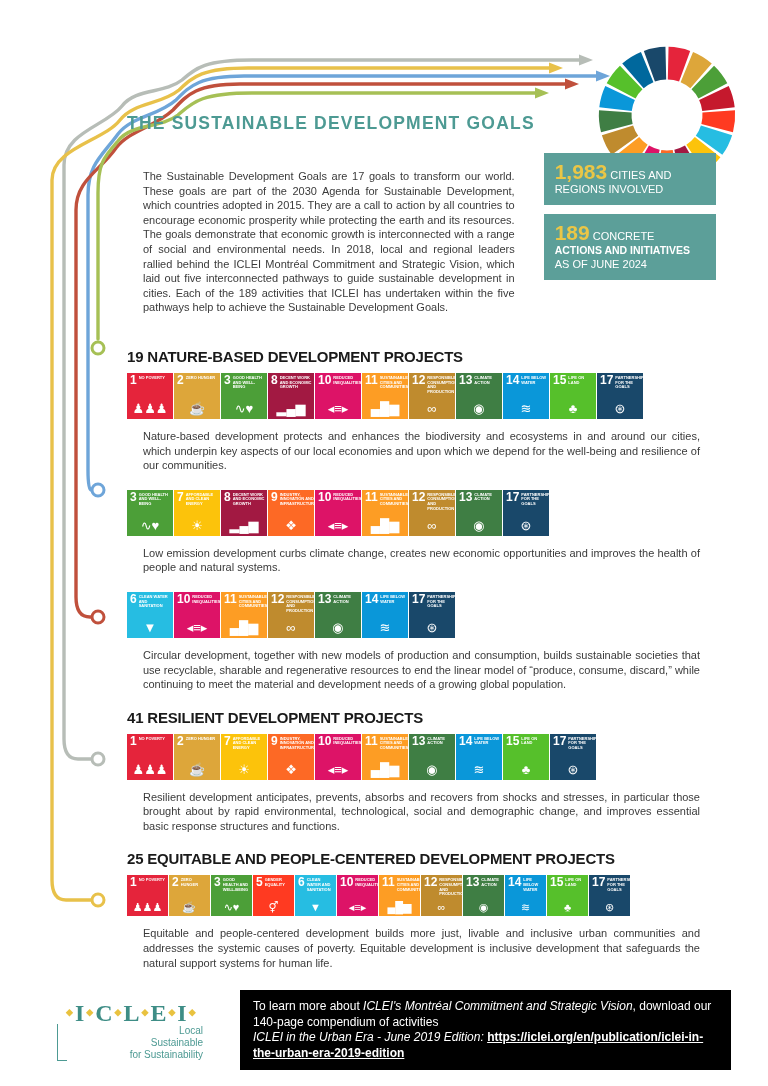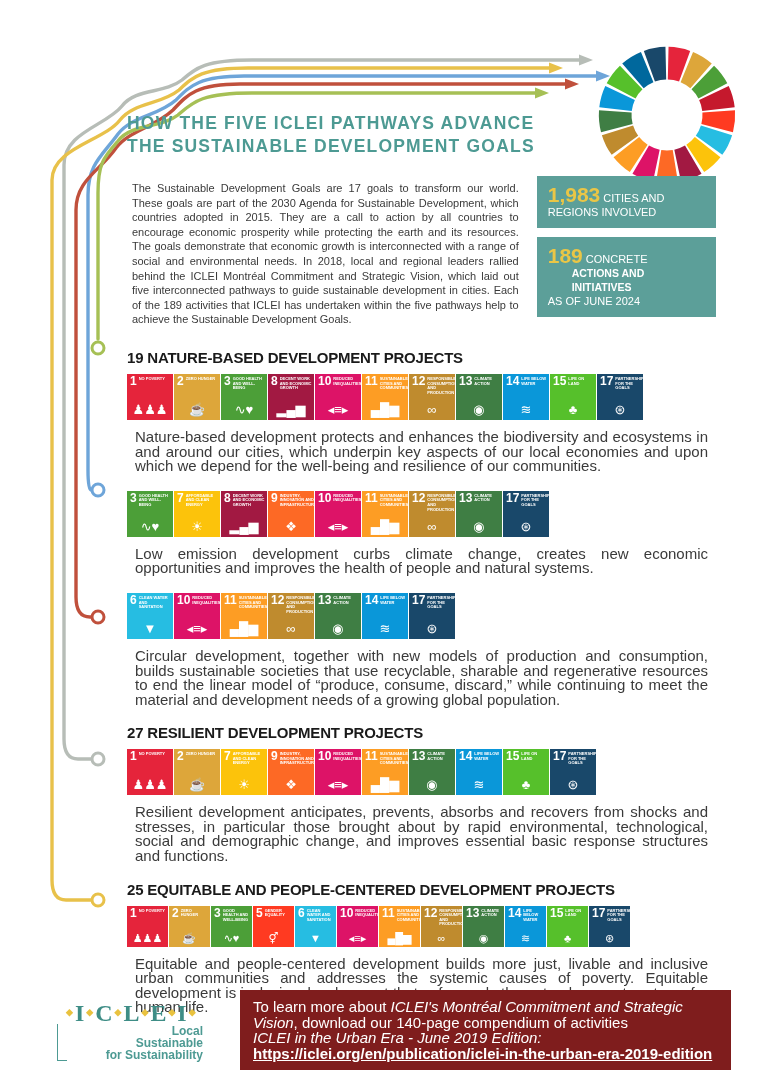--- a/index.html
+++ b/index.html
@@ -5,43 +5,43 @@
   html,body{margin:0;padding:0;}
   body{
     width:768px;height:1086px;position:relative;background:#ffffff;
     font-family:"Liberation Sans", sans-serif;color:#333;overflow:hidden;
   }
   #decor{position:absolute;left:0;top:0;width:768px;height:1086px;pointer-events:none;}
   #wheel{position:absolute;left:596px;top:44px;width:142px;height:142px;}
   .content{position:absolute;left:127px;top:112px;width:589px;z-index:2;}
   h1{margin:0;font-size:17.5px;line-height:23px;letter-spacing:1.2px;color:#4d9a93;font-weight:bold;}
   .intro-row{display:flex;gap:13px;margin-top:18px;align-items:flex-start;}
-  .intro-text{width:399px;font-size:11px;line-height:14.6px;text-align:justify;color:#3a3a3a;margin:5px;}
+  .intro-text{width:399px;font-size:11px;line-height:14.6px;text-align:justify;color:#3a3a3a;margin:16px;}
   .stats-col{width:185px;display:flex;flex-direction:column;gap:9px;}
   .stat-box{background:#5c9f99;color:#fff;padding:9px 11px;font-size:11px;line-height:14px;}
   .stat-num{color:#eac646;font-size:21px;font-weight:bold;line-height:20px;margin-right:3px;}
-  .stat-bold{font-weight:bold;display:block;font-size:10.5px;margin-left:24px;}
+  .stat-bold{font-weight:bold;display:block;font-size:10.5px;}
   .section{margin-top:17px;}
   .section h2{margin:4px 0 7px;font-size:15px;line-height:18px;color:#1a1a1a;font-weight:bold;letter-spacing:-0.2px;}
   .tiles{display:flex;gap:1px;}
   .tile{width:46px;height:46px;flex:none;color:#fff;position:relative;overflow:hidden;}
   .tiles.small .tile{width:41px;height:41px;}
   .tile-head{display:flex;padding:2px 2px 0 3px;}
   .tile-num{font-size:12px;font-weight:bold;line-height:11px;}
   .tile-title{font-size:4px;font-weight:bold;line-height:4.6px;margin:1px 0 0 2px;text-transform:uppercase;letter-spacing:0;}
   .tile-icon{position:absolute;left:0;right:0;bottom:3px;text-align:center;font-size:13px;line-height:14px;}
   .tiles.small .tile-icon{font-size:11px;bottom:2px;}
-  .section p{margin:10px 8px 0;font-size:15px;line-height:14.6px;text-align:justify;color:#3a3a3a;}
+  .section p{margin:10px 16px 0;font-size:11px;line-height:14.6px;text-align:justify;color:#3a3a3a;}
   .footer{position:absolute;left:55px;top:990px;width:676px;display:flex;z-index:2;align-items:center;}
   .logo{width:175px;position:relative;padding-left:10px;}
   .logo-line{font-family:"Liberation Serif", serif;font-weight:bold;font-size:24px;color:#3e8d86;letter-spacing:1px;white-space:nowrap;}
   .logo-dot{color:#e9c23f;font-size:9px;vertical-align:6px;margin:0 1px;}
-  .logo-tagline{color:#4d9a93;font-size:12px;line-height:12px;text-align:right;width:138px;margin-top:-2px;font-weight:bold;}
+  .logo-tagline{color:#4d9a93;font-size:10px;line-height:12px;text-align:right;width:138px;margin-top:-2px;}
   .logo-bracket{position:absolute;left:2px;top:24px;width:9px;height:36px;border-left:1.5px solid #4d9a93;border-bottom:1.5px solid #4d9a93;}
-  .footer-bar{flex:1;background:#7f1d1d;color:#fff;padding:9px 13px;font-size:15px;line-height:15.5px;}
+  .footer-bar{flex:1;background:#000000;color:#fff;padding:9px 13px;font-size:12px;line-height:15.5px;}
   .footer-bar .it{font-style:italic;}
   .footer-link{color:#fff;font-weight:bold;text-decoration:underline;}
 </style>
 </head>
 <body>
 
 <svg id="decor" viewBox="0 0 768 1086">
     <path d="M 580 60 H 252 C 205 60 196 68 182 80 C 164 94 136 88 122 106 C 106 126 64 132 64 165 L 64 739 Q 64 759 78 759 L 91.5 759" fill="none" stroke="#b7bdb7" stroke-width="3.4" stroke-linecap="round" stroke-linejoin="round"></path>
     <polygon points="593,60 579,54.5 579,65.5" fill="#b7bdb7"></polygon>
     <circle cx="98" cy="759" r="6" fill="#fff" stroke="#b7bdb7" stroke-width="3"></circle>
@@ -74,21 +74,20 @@
     <path d="M -38.95123190897566 28.049982758875203 A 48 48 0 0 1 -45.85773094448575 14.179862926811168 L -23.884234866919662 7.385345274380817 A 25 25 0 0 0 -20.28709995259149 14.609366020247503 Z" fill="#BF8B2E"></path>
     <path d="M -46.45376456454561 12.08502204308155 A 48 48 0 0 1 -47.88341791921645 -3.3433947379364266 L -24.939280166258566 -1.7413514260085554 A 25 25 0 0 0 -24.19466904403417 6.294282314104974 Z" fill="#3F7E44"></path>
     <path d="M -47.68245890647816 -5.512087865049136 A 48 48 0 0 1 -43.442183972778736 -20.415108416935894 L -22.626137485822255 -10.63286896715411 A 25 25 0 0 0 -24.834614013790706 -2.870879096379758 Z" fill="#0A97D9"></path>
     <path d="M -42.471372955464915 -22.364759763471714 A 48 48 0 0 1 -33.13384235936591 -34.729648580207225 L -17.25720956216974 -18.088358635524596 A 25 25 0 0 0 -22.12050674763798 -11.648312376808184 Z" fill="#56C02B"></path>
     <path d="M -31.524292744814353 -36.1969469284254 A 48 48 0 0 1 -18.350591734362023 -44.353757259095474 L -9.557599861646887 -23.100915239112226 A 25 25 0 0 0 -16.418902471257475 -18.85257652522156 Z" fill="#00689D"></path>
     <path d="M -16.31968211684027 -45.1405358364883 A 48 48 0 0 1 -1.0889920114935314 -47.98764524748952 L -0.5671833393195477 -24.993565233067457 A 25 25 0 0 0 -8.499834435854305 -23.51069574817099 Z" fill="#19486A"></path>
   </svg>
 
 <div class="content">
   <h1>
-    <div>HOW THE FIVE ICLEI PATHWAYS ADVANCE</div>
     <div>THE SUSTAINABLE DEVELOPMENT GOALS</div>
   </h1>
 
   <div class="intro-row">
     <p class="intro-text">The Sustainable Development Goals are 17 goals to transform our world. These goals are part of the 2030 Agenda for Sustainable Development, which countries adopted in 2015. They are a call to action by all countries to encourage economic prosperity while protecting the earth and its resources. The goals demonstrate that economic growth is interconnected with a range of social and environmental needs. In 2018, local and regional leaders rallied behind the ICLEI Montréal Commitment and Strategic Vision, which laid out five interconnected pathways to guide sustainable development in cities. Each of the 189 activities that ICLEI has undertaken within the five pathways help to achieve the Sustainable Development Goals.</p>
     <div class="stats-col">
       <div class="stat-box">
         <span class="stat-num">1,983</span><span>CITIES AND REGIONS INVOLVED</span>
       </div>
       <div class="stat-box">
@@ -301,21 +300,21 @@
             <span class="tile-num">17</span>
             <span class="tile-title">PARTNERSHIPS FOR THE GOALS</span>
           </div>
           <div class="tile-icon">⊛</div>
         </div>
       </div>
     <p>Circular development, together with new models of production and consumption, builds sustainable societies that use recyclable, sharable and regenerative resources to end the linear model of “produce, consume, discard,” while continuing to meet the material and development needs of a growing global population.</p>
   </div>
 
   <div class="section">
-    <h2 class="sec-heading">27 RESILIENT DEVELOPMENT PROJECTS</h2>
+    <h2 class="sec-heading">41 RESILIENT DEVELOPMENT PROJECTS</h2>
     <div class="tiles">
         <div class="tile" style="background: rgb(229, 36, 59);">
           <div class="tile-head">
             <span class="tile-num">1</span>
             <span class="tile-title">NO POVERTY</span>
           </div>
           <div class="tile-icon">♟♟♟</div>
         </div>
         <div class="tile" style="background: rgb(221, 166, 58);">
           <div class="tile-head">

